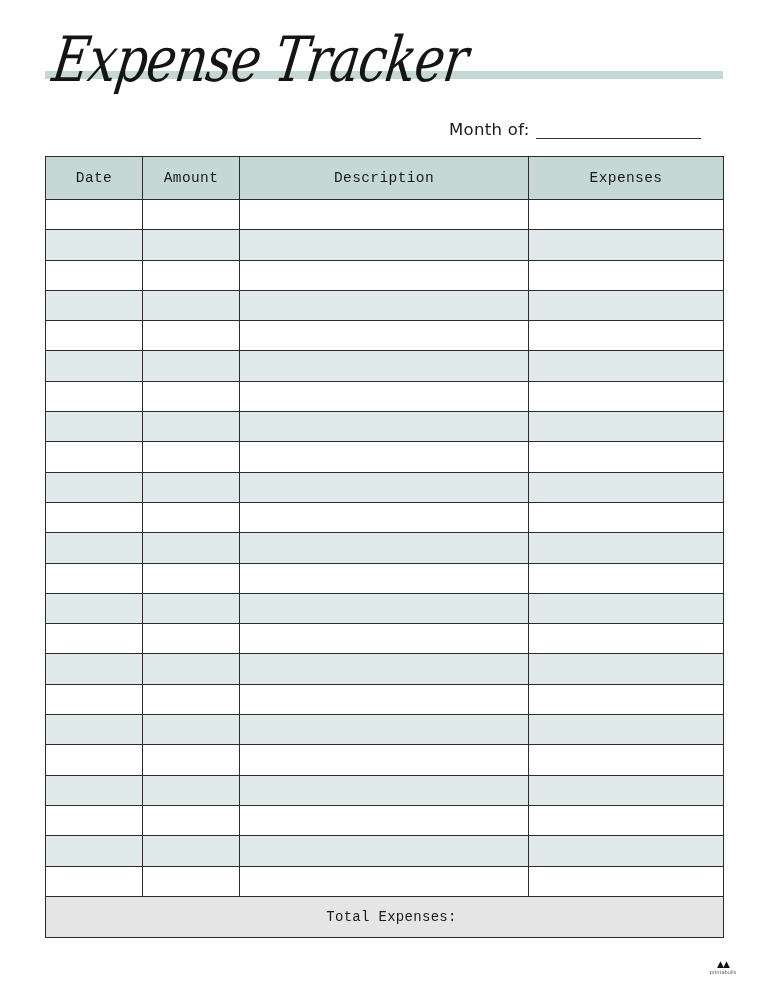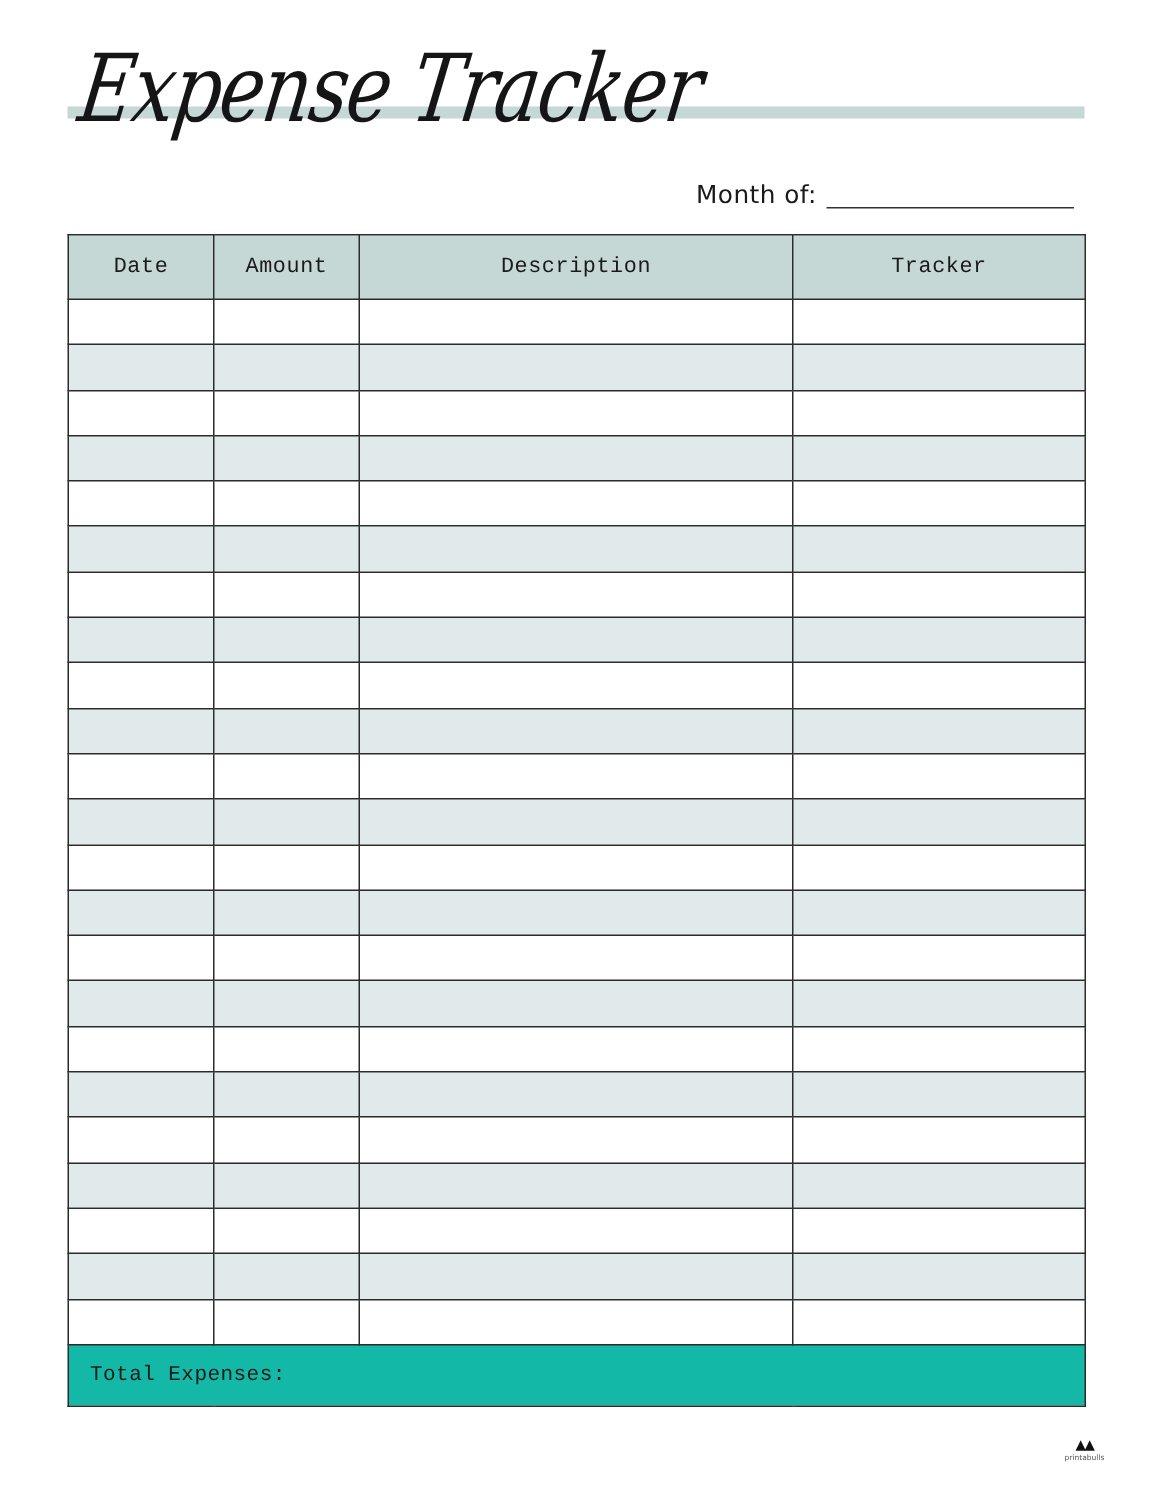--- a/index.html
+++ b/index.html
@@ -14,21 +14,21 @@
   }
   .title {
     position: absolute; left: 58px; top: 28px;
     font-family: "DejaVu Serif", "Liberation Serif", serif;
     font-style: italic; font-size: 50px; font-weight: 300;
     letter-spacing: -1px; color: #151515;
     transform: skewX(-8deg) scaleY(1.25); transform-origin: left top;
     line-height: 1;
   }
   .month {
-    position: absolute; left: 464px; top: 120px; display: flex; align-items: flex-end;
+    position: absolute; left: 449px; top: 120px; display: flex; align-items: flex-end;
   }
   .month-label { font-size: 16.5px; letter-spacing: 0.3px; color: #1a1a1a; }
   .month-line {
     margin-left: 6px; width: 165px; border-bottom: 1.5px solid #333; height: 16px;
   }
   table.tracker {
     position: absolute; left: 45px; top: 156px; width: 678px;
     border-collapse: collapse; table-layout: fixed;
     border: 1.6px solid #2b2b2b;
     font-family: Liberation Mono, monospace;
@@ -37,22 +37,22 @@
     border: 1.4px solid #2b2b2b; padding: 0;
   }
   table.tracker th {
     height: 42px; background: #c6d8d6; font-weight: normal;
     font-size: 14.5px; letter-spacing: 0.4px; color: #1a1a1a;
   }
   table.tracker td { height: 29.3px; }
   tr.row-odd td { background: #ffffff; }
   tr.row-even td { background: #e0eaea; }
   tr.total-row td {
-    height: 40px; background: #14b8a6; font-size: 14px; padding-left: 14px;
-    letter-spacing: 0.3px; text-align: left;
+    height: 40px; background: #e5e5e5; font-size: 14px; padding-left: 14px;
+    letter-spacing: 0.3px; text-align: center;
   }
   .logo {
     position: absolute; left: 708px; top: 960px; width: 30px; text-align: center;
   }
   .logo-icon { font-size: 9px; line-height: 9px; color: #111; letter-spacing: -1px; }
   .logo-text { font-size: 5px; color: #555; line-height: 6px; }
 </style>
 </head>
 <body>
 
@@ -69,21 +69,21 @@
       <col style="width: 97px;">
       <col style="width: 97px;">
       <col style="width: 289px;">
       <col style="width: 195px;">
     </colgroup>
   <thead>
     <tr>
       <th>Date</th>
       <th>Amount</th>
       <th>Description</th>
-      <th>Tracker</th>
+      <th>Expenses</th>
     </tr>
   </thead>
   <tbody id="tbody">
       <tr class="row-odd">
         <td></td>
         <td></td>
         <td></td>
         <td></td>
       </tr>
       <tr class="row-even">

